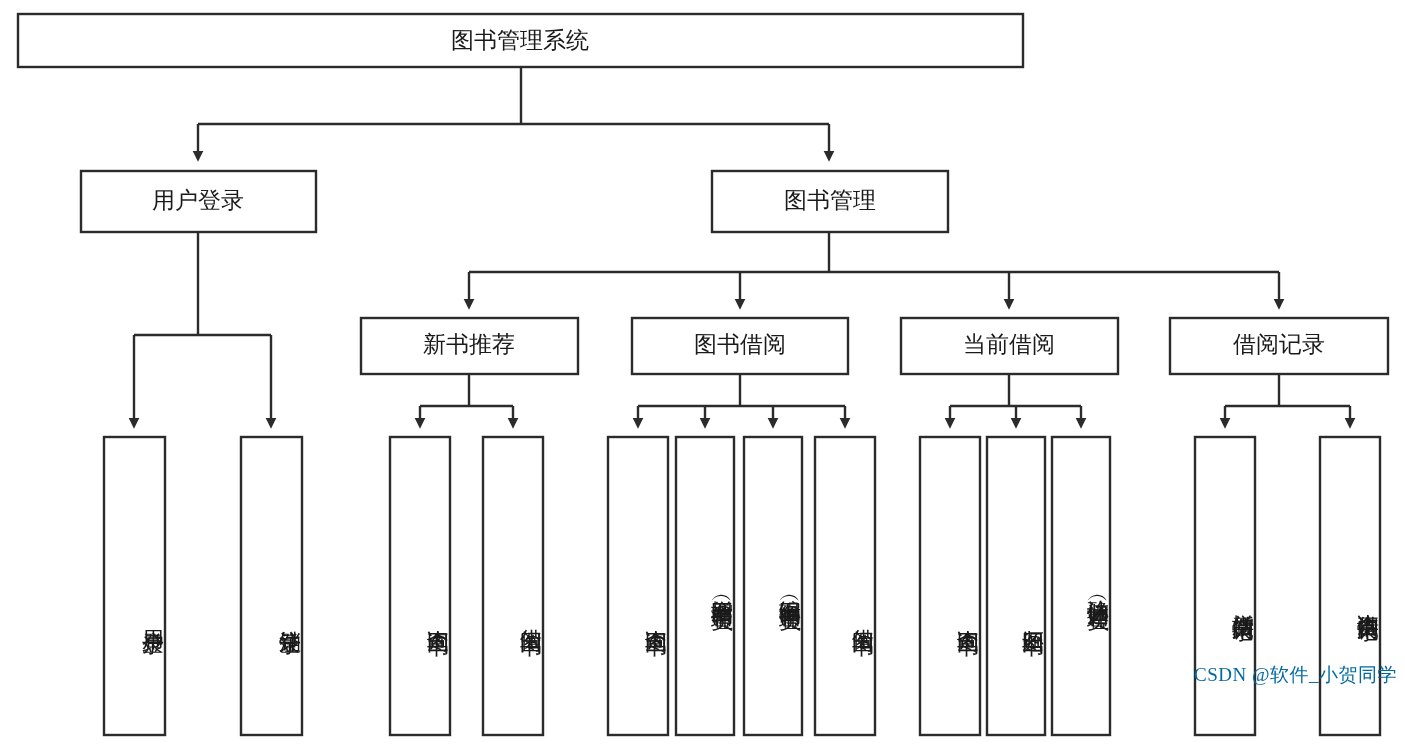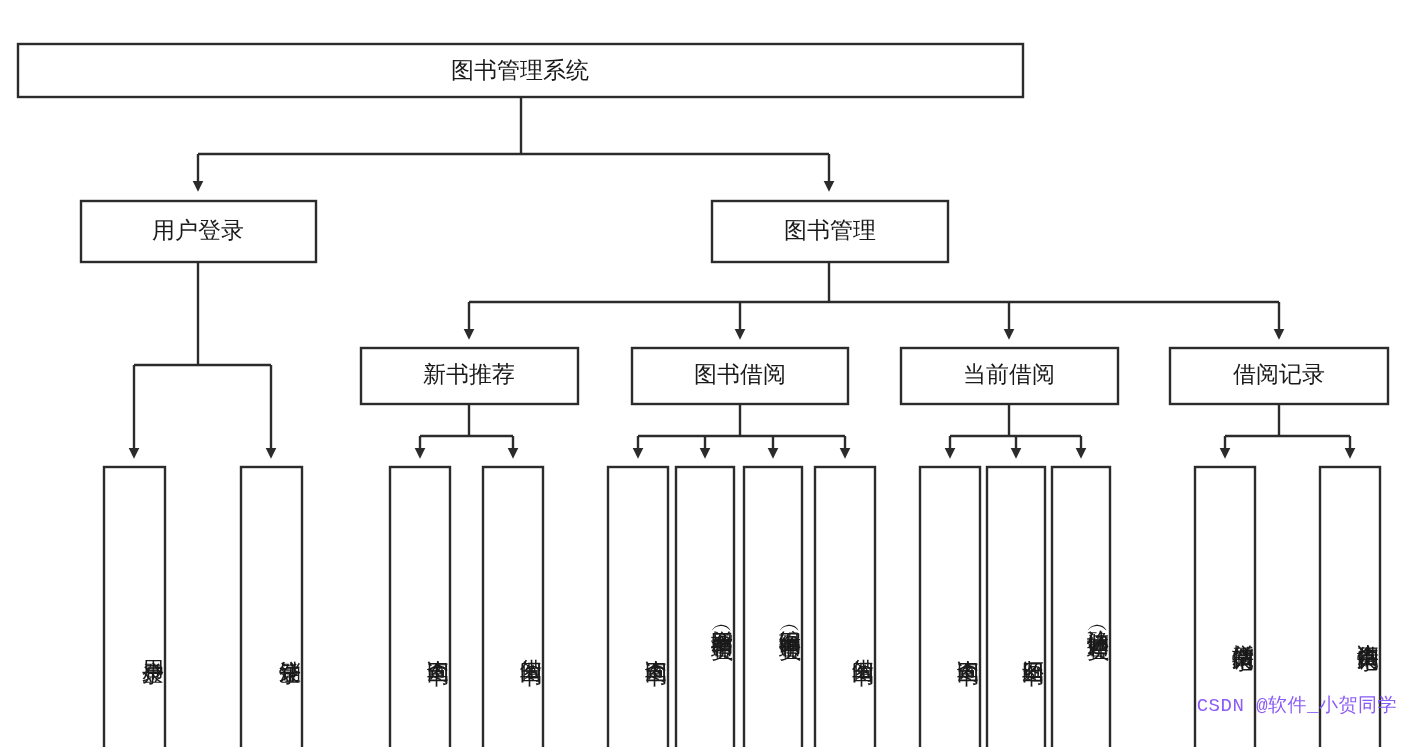--- a/index.html
+++ b/index.html
@@ -11,21 +11,20 @@
     width: 1405px;
     height: 747px;
     font-family: "Liberation Sans", "DejaVu Sans", sans-serif;
     overflow: hidden;
   }
   #diagram-root {
     position: relative;
     width: 1405px;
     height: 694px;
     background: #ffffff;
-    margin-top: 30px;
   }
   svg#tree-svg {
     position: absolute;
     left: 0;
     top: 0;
     width: 1405px;
     height: 747px;
     display: block;
   }
   .node-box {
@@ -63,23 +62,23 @@
     align-items: flex-start;
     justify-content: center;
     white-space: nowrap;
     pointer-events: none;
     user-select: none;
   }
   .watermark {
     position: absolute;
     right: 8px;
     bottom: 6px;
-    font-family: Liberation Mono, monospace;
+    font-family: Liberation Serif, serif;
     font-size: 19px;
-    color: #8b5cf6;
+    color: #0369a1;
     letter-spacing: 0.5px;
     white-space: nowrap;
   }
 </style>
 </head>
 <body>
 
 <div id="diagram-root">
 
   <svg id="tree-svg" viewBox="0 0 1405 747">

